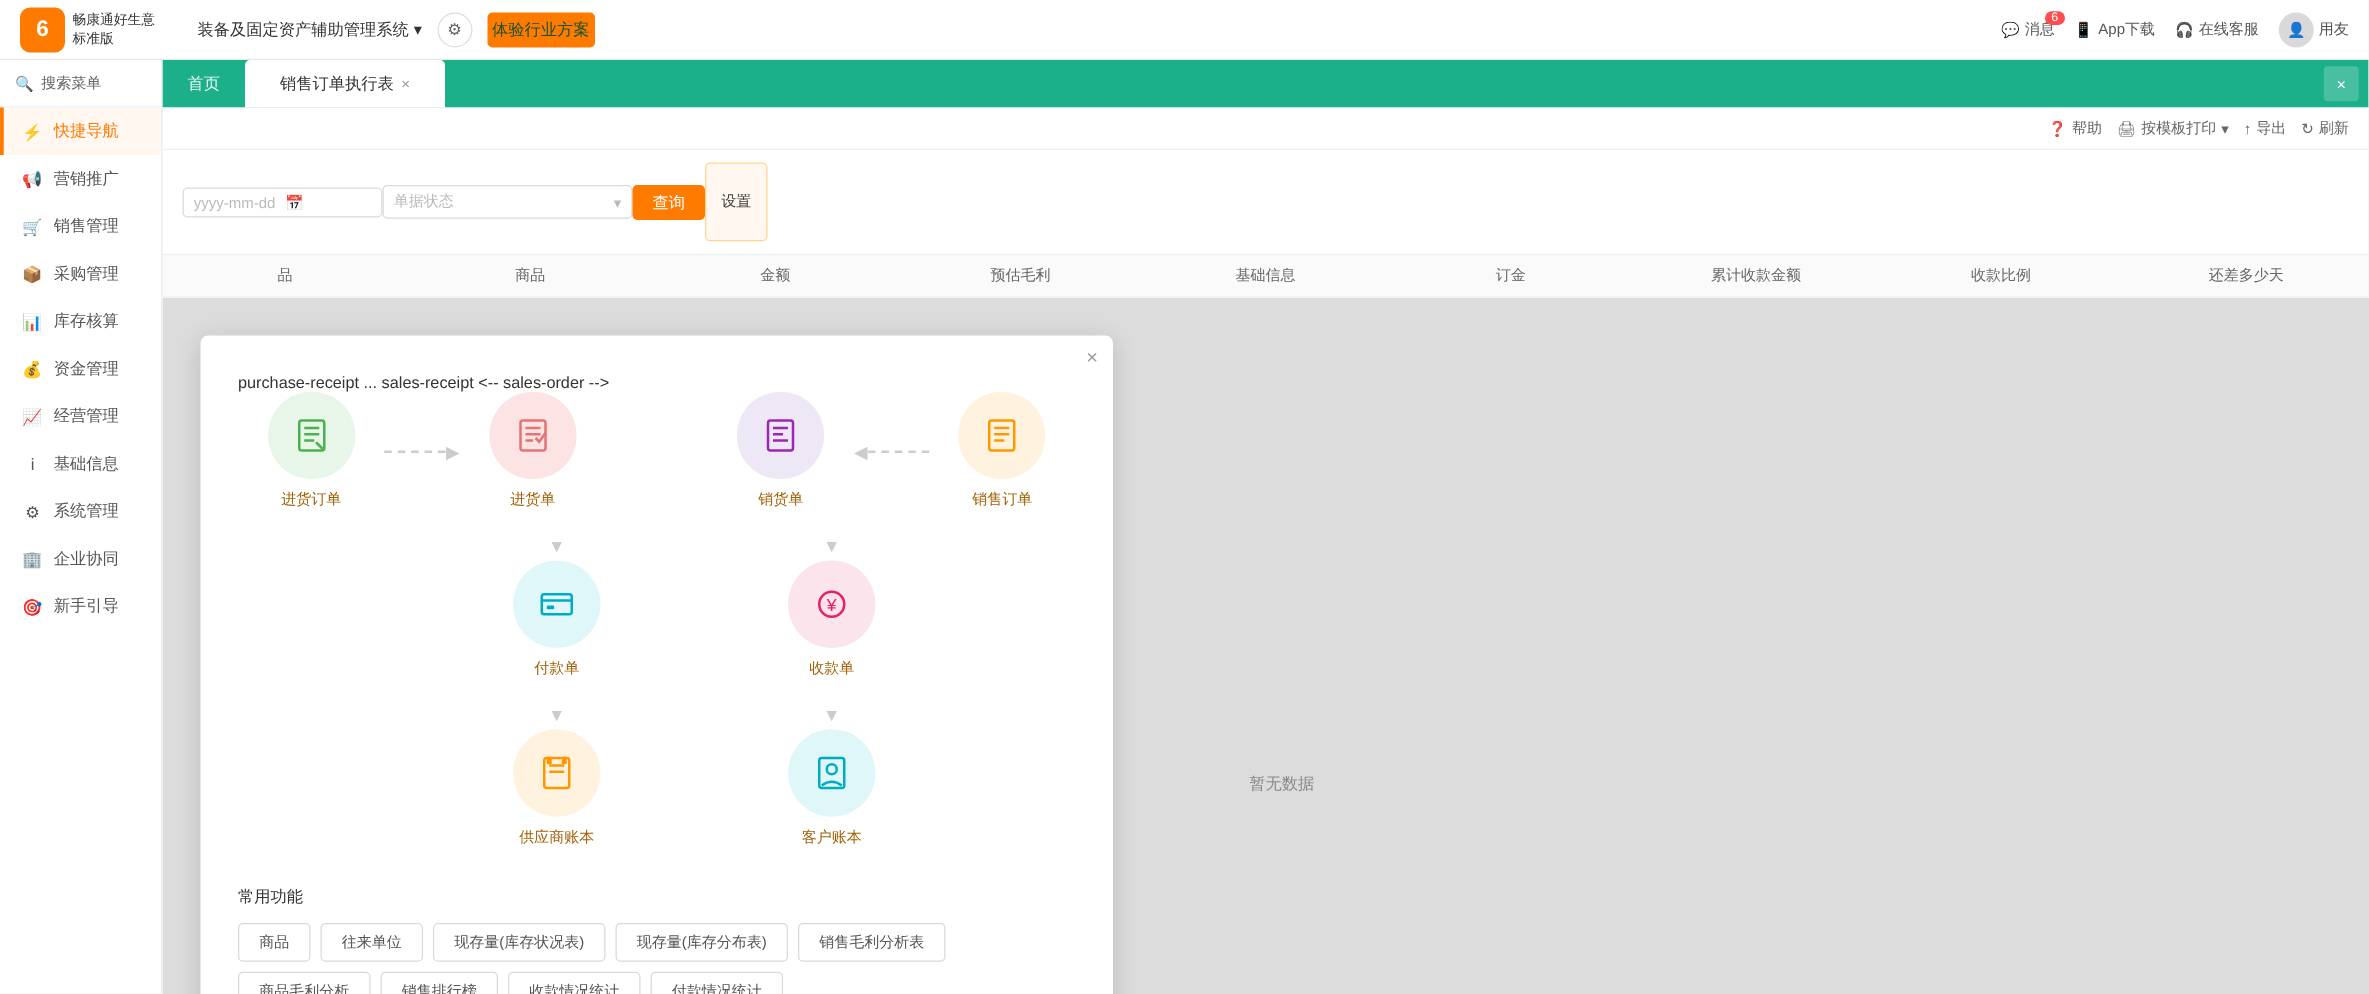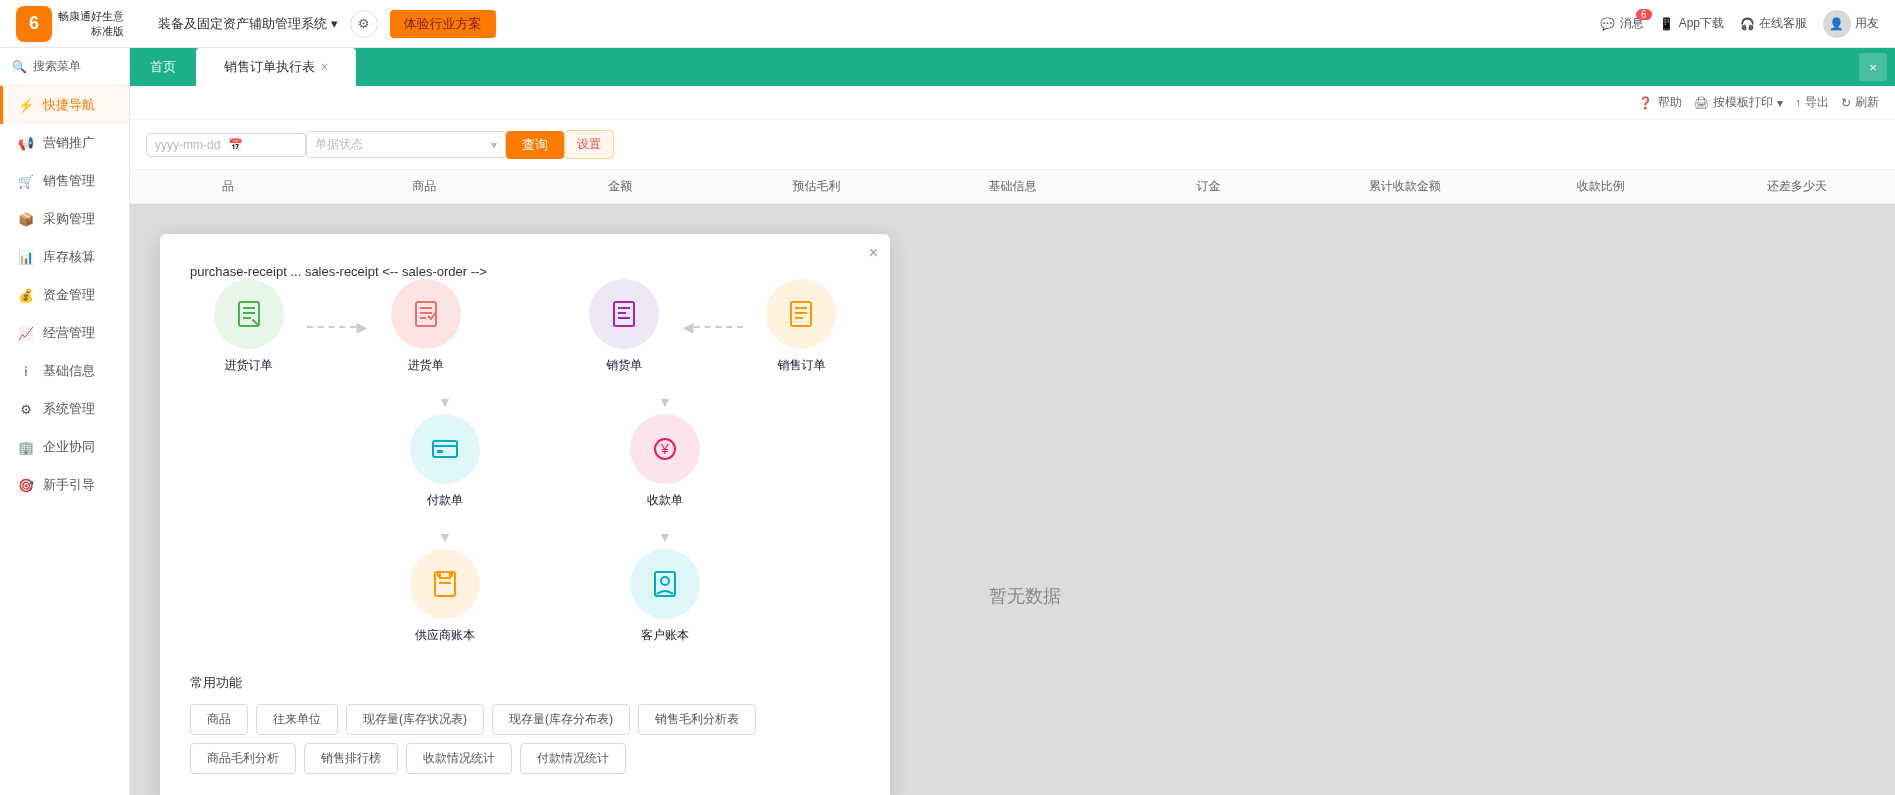--- a/index.html
+++ b/index.html
@@ -10,24 +10,24 @@
     .top-bar { display: flex; align-items: center; height: 48px; background: #fff; border-bottom: 1px solid #e8e8e8; padding: 0 16px; gap: 12px; flex-shrink: 0; }
     .main-area { display: flex; flex: 1; overflow: hidden; }
     .sidebar { width: 130px; background: #fff; border-right: 1px solid #e8e8e8; display: flex; flex-direction: column; flex-shrink: 0; }
     .content-area { flex: 1; display: flex; flex-direction: column; overflow: hidden; }
     .tab-bar { display: flex; align-items: center; background: #1baf8a; height: 38px; padding: 0 0; flex-shrink: 0; }
     .page-content { flex: 1; overflow: auto; background: #f5f5f5; position: relative; }
 
     
     .logo-area { display: flex; align-items: center; gap: 6px; width: 130px; }
     .logo-icon { width: 36px; height: 36px; background: #ff7b00; border-radius: 8px; display: flex; align-items: center; justify-content: center; color: white; font-size: 18px; font-weight: bold; flex-shrink: 0; }
-    .logo-text { font-size: 11px; color: #333; line-height: 1.3; text-align: right; }
+    .logo-text { font-size: 11px; color: #333; line-height: 1.3; }
     .system-title { font-size: 13px; color: #333; flex: 1; }
     .system-title-dropdown { display: flex; align-items: center; gap: 4px; cursor: pointer; }
-    .top-btn { background: #ff7b00; color: #7f1d1d; border: none; border-radius: 4px; padding: 5px 14px; cursor: pointer; font-size: 13px; }
+    .top-btn { background: #ff7b00; color: #14532d; border: none; border-radius: 4px; padding: 5px 4px; cursor: pointer; font-size: 13px; }
     .top-right { display: flex; align-items: center; gap: 16px; margin-left: auto; }
     .top-icon-item { display: flex; align-items: center; gap: 4px; cursor: pointer; color: #555; font-size: 12px; position: relative; }
     .badge { background: #ff4d4f; color: white; border-radius: 10px; font-size: 10px; padding: 0 4px; position: absolute; top: -6px; right: -8px; min-width: 16px; text-align: center; }
     .avatar { width: 28px; height: 28px; border-radius: 50%; background: #d9d9d9; display: flex; align-items: center; justify-content: center; }
     .gear-btn { width: 28px; height: 28px; border-radius: 50%; border: 1px solid #ddd; display: flex; align-items: center; justify-content: center; cursor: pointer; color: #666; }
 
     
     .search-menu { display: flex; align-items: center; gap: 6px; padding: 10px 12px; border-bottom: 1px solid #f0f0f0; cursor: pointer; color: #666; font-size: 12px; }
     .sidebar-nav-item { display: flex; align-items: center; gap: 8px; padding: 10px 14px; cursor: pointer; color: #555; font-size: 13px; border-left: 3px solid transparent; }
     .sidebar-nav-item.active { background: #fff7f0; border-left: 3px solid #ff7b00; color: #ff7b00; }
@@ -48,44 +48,44 @@
     .date-input { border: 1px solid #d9d9d9; border-radius: 4px; padding: 4px 8px; width: 160px; font-size: 12px; color: #bbb; display: flex; align-items: center; gap: 4px; }
     .select-input { border: 1px solid #d9d9d9; border-radius: 4px; padding: 4px 8px; width: 200px; font-size: 12px; color: #bbb; display: flex; align-items: center; justify-content: space-between; }
     .query-btn { background: #ff7b00; color: white; border: none; border-radius: 4px; padding: 5px 16px; cursor: pointer; font-size: 13px; }
     .more-conditions { color: #ff7b00; font-size: 12px; cursor: pointer; padding: 4px 8px; border: 1px solid #ff7b00; border-radius: 4px; }
 
     
     .table-header { display: flex; background: #fafafa; border-bottom: 1px solid #f0f0f0; padding: 8px 0; }
     .table-col { text-align: center; font-size: 12px; color: #666; padding: 0 8px; }
 
     
-    .no-data { text-align: center; color: #999; font-size: 18px; padding: 80px 0; margin-left: 25px; }
+    .no-data { text-align: center; color: #999; font-size: 13px; padding: 80px 0; margin-left: 25px; }
 
     
     .modal-overlay { position: absolute; top: 0; left: 0; right: 0; bottom: 0; background: rgba(0,0,0,0.1); z-index: 100; display: flex; align-items: flex-start; justify-content: flex-start; }
     .quick-guide-panel { background: #fff; border-radius: 6px; box-shadow: 0 4px 20px rgba(0,0,0,0.15); width: 730px; margin: 30px 0 0 30px; padding: 30px; position: relative; }
     .close-panel-btn { position: absolute; top: 10px; right: 12px; cursor: pointer; color: #999; font-size: 16px; }
     .flow-node { display: flex; flex-direction: column; align-items: center; gap: 8px; margin-bottom: 20px; }
     .flow-circle { width: 70px; height: 70px; border-radius: 50%; display: flex; align-items: center; justify-content: center; font-size: 28px; }
     .flow-circle.green { background: #e8f5e9; color: #4caf50; }
     .flow-circle.red { background: #fce4e4; color: #e57373; }
     .flow-circle.purple { background: #ede7f6; color: #9c27b0; }
     .flow-circle.orange { background: #fff3e0; color: #ff9800; }
     .flow-circle.teal { background: #e0f7fa; color: #00acc1; }
     .flow-circle.pink { background: #fce4ec; color: #e91e63; }
-    .flow-label { font-size: 12px; color: #0f172a; }
+    .flow-label { font-size: 12px; color: #a16207; }
 
     
     .common-functions { margin-top: 10px; }
     .common-title { font-size: 13px; color: #333; margin-bottom: 12px; font-weight: 500; }
     .func-buttons { display: flex; flex-wrap: wrap; gap: 8px; }
     .func-btn { border: 1px solid #d9d9d9; border-radius: 4px; padding: 6px 16px; font-size: 12px; color: #555; cursor: pointer; background: #fff; }
 
     
-    .setting-btn { background: #fff7f0; color: #ef4444; border: 1px solid #ffd591; border-radius: 4px; padding: 5px 12px; cursor: pointer; font-size: 12px; }
+    .setting-btn { background: #fff7f0; color: #404040; border: 1px solid #ffd591; border-radius: 4px; padding: 22px 12px; cursor: pointer; font-size: 12px; }
   </style>
 </head>
 <body>
 
 <div class="app-wrapper">
 
   <div class="top-bar">
     <div class="logo-area">
       <div class="logo-icon">
         <span>6</span>

